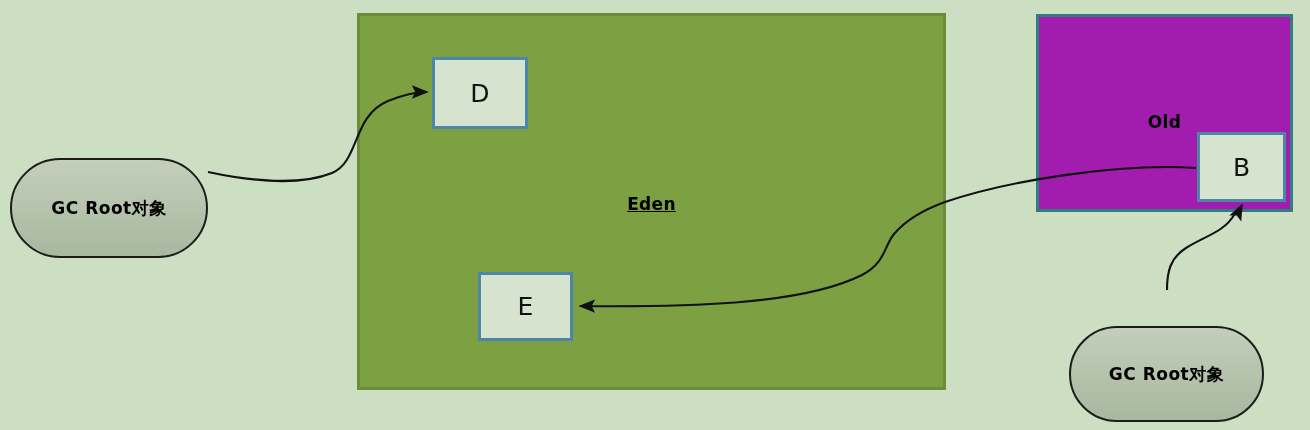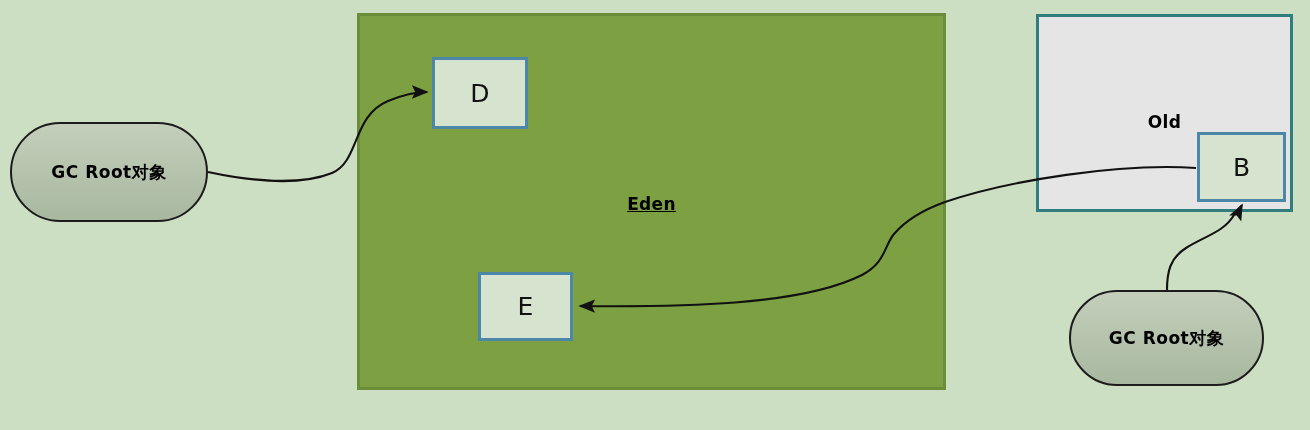--- a/index.html
+++ b/index.html
@@ -28,21 +28,21 @@
     width: 589px;
     height: 377px;
     background: #7da142;
     border: 3px solid #6b8c38;
   }
   #old-region {
     left: 1036px;
     top: 14px;
     width: 257px;
     height: 198px;
-    background: #e5e5e5;
+    background: #a21caf;
     border: 3px solid #2f7e7d;
   }
   .region-label {
     position: absolute;
     font-weight: bold;
     font-size: 17px;
     color: #000;
     letter-spacing: 0.3px;
     white-space: nowrap;
   }
@@ -94,20 +94,21 @@
     border: 2px solid #1c1c1c;
     background: linear-gradient(180deg, #c3cfbb 0%, #b7c4ae 45%, #a8b89f 100%);
     display: flex;
     align-items: center;
     justify-content: center;
     font-weight: bold;
     font-size: 17px;
     color: #000;
     white-space: nowrap;
     letter-spacing: 0.5px;
+    margin-top: 36px;
   }
   #gcroot-left {
     left: 10px;
     top: 122px;
     width: 198px;
     height: 100px;
     border-radius: 50px;
   }
   #gcroot-right {
     left: 1069px;

